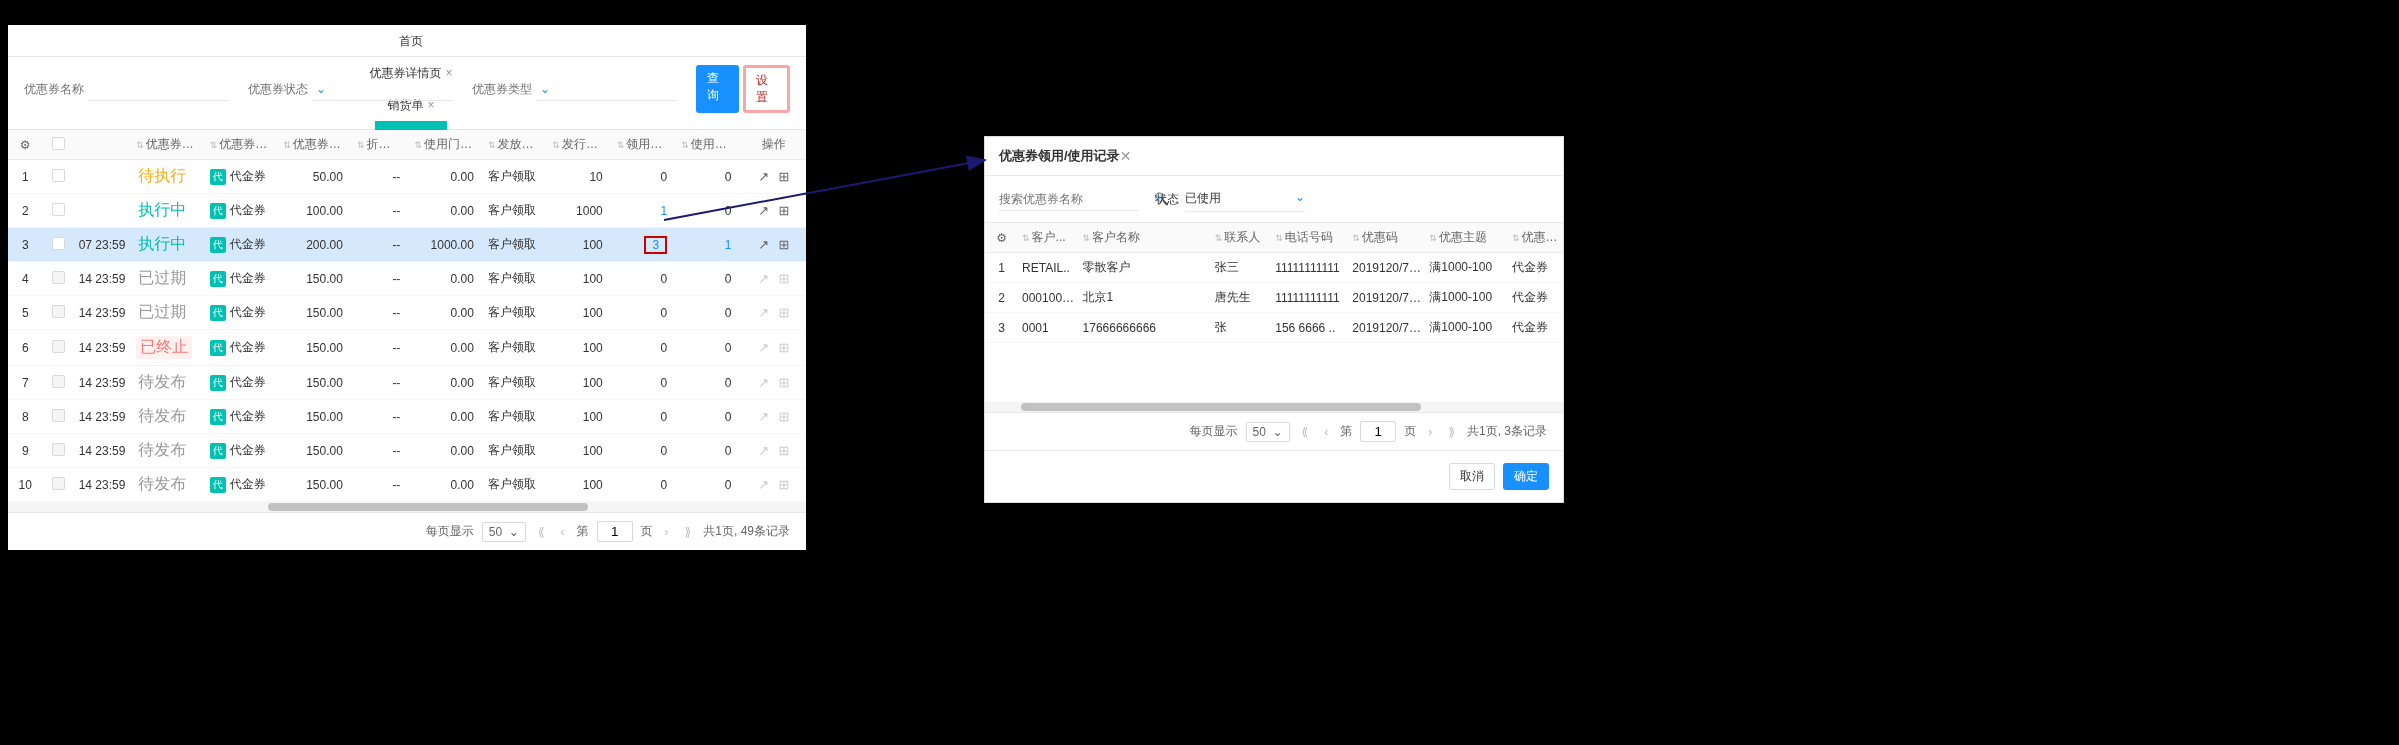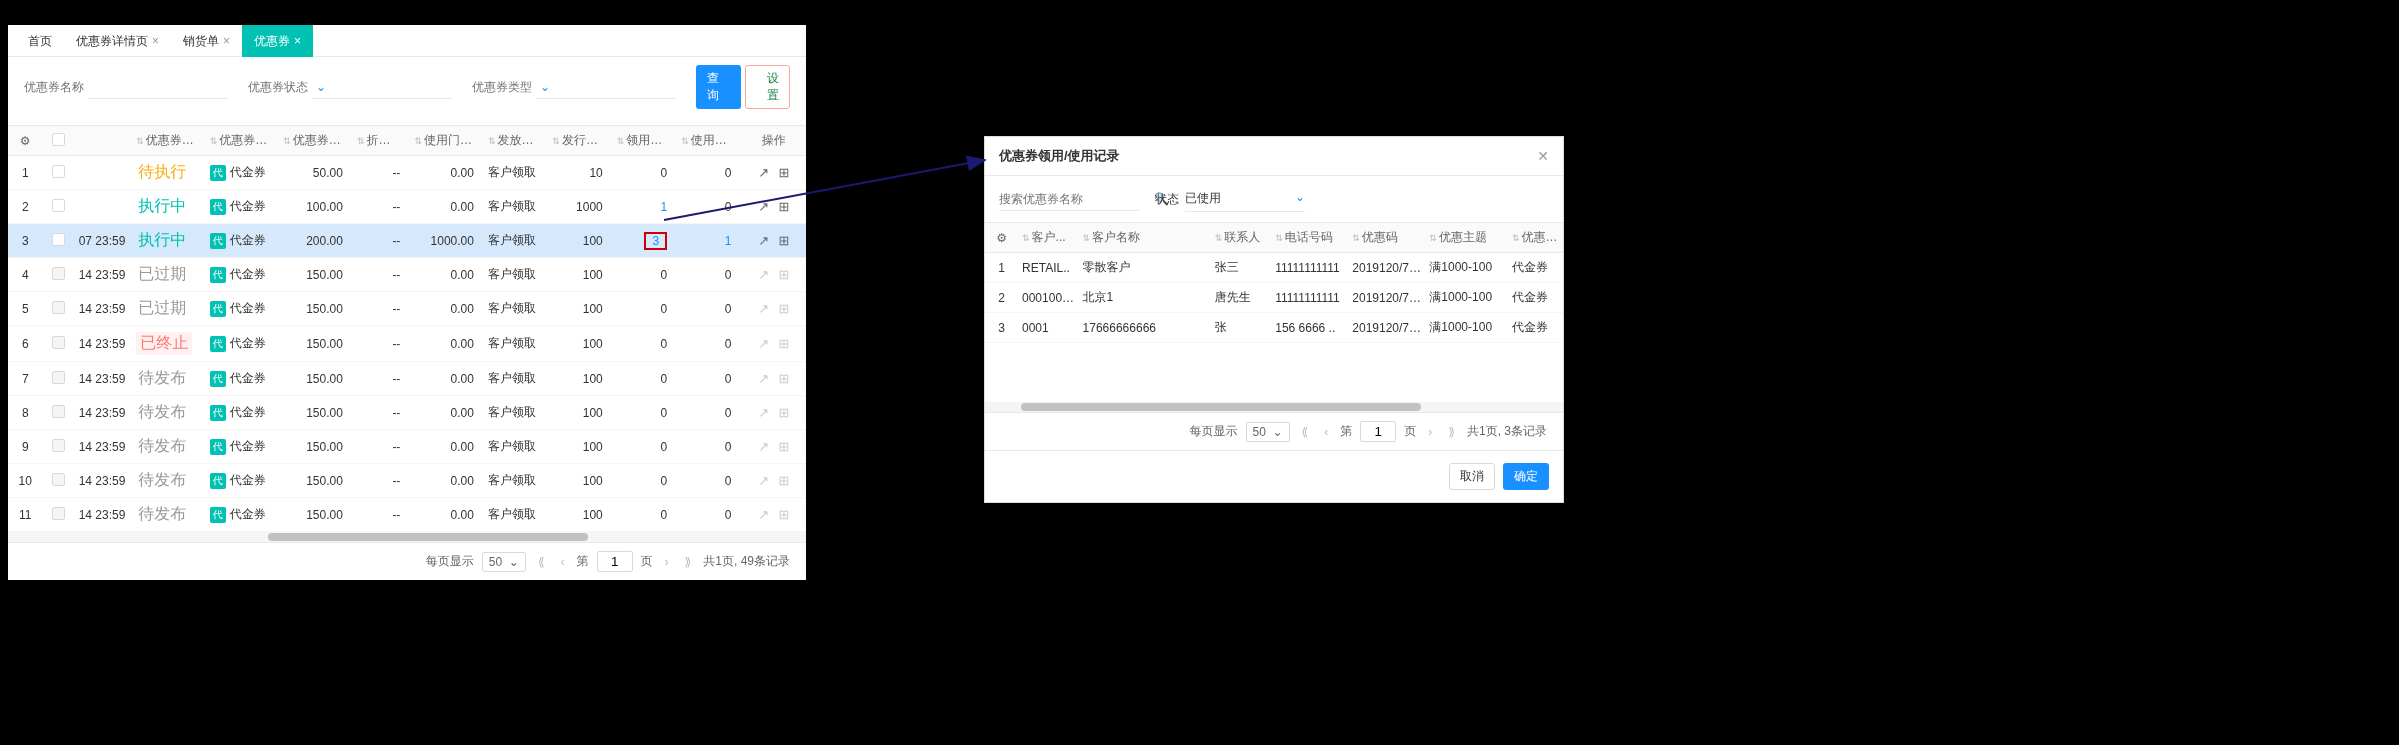--- a/index.html
+++ b/index.html
@@ -2,34 +2,34 @@
 <html><head>
 <meta charset="utf-8">
 <style>
 * { margin: 0; padding: 0; box-sizing: border-box; }
 body { font-family: "Microsoft YaHei", Arial, sans-serif; font-size: 12px; color: #333; background: #000; width: 2399px; height: 745px; position: relative; }
 
 
 .left-panel { position: absolute; left: 8px; top: 25px; width: 798px; background: #fff; }
 
 
-.tabs { display: flex; align-items: center; height: 32px; border-bottom: 1px solid #e8e8e8; padding-left: 8px; }
+.tabs { display: flex; align-items: center; height: 32px; border-bottom: 1px solid #e8e8e8; padding-left: 8px; flex-direction: column; }
 .tab { padding: 0 12px; height: 32px; line-height: 32px; cursor: pointer; display: flex; align-items: center; gap: 4px; }
 .tab.active { background: #00c1b2; color: #fff; align-items: center; }
 .tab-close { font-size: 12px; color: #999; cursor: pointer; }
 .tab.active .tab-close { color: #fff; }
 
 
 .page-header { display: flex; justify-content: space-between; align-items: center; padding: 10px 16px; }
 .page-title { font-size: 16px; font-weight: bold; }
 .header-actions { display: flex; gap: 8px; align-items: center; }
 .btn { padding: 4px 10px; border-radius: 3px; cursor: pointer; font-size: 12px; border: 1px solid transparent; }
 .btn-link { color: #999; display: flex; align-items: center; gap: 3px; }
 .btn-primary { background: #1890ff; color: #fff; }
-.btn-outline { border: 1px solid #fca5a5; color: #15803d; background: #fff; text-align: right; }
+.btn-outline { border: 3px solid #fca5a5; color: #b91c1c; background: #fff; }
 .btn-default { border: 1px solid #d9d9d9; background: #fff; }
 
 
 .filter-row { display: flex; align-items: center; gap: 20px; padding: 8px 16px 16px; }
 .filter-item { display: flex; align-items: center; gap: 4px; }
 .filter-label { color: #737373; white-space: nowrap; }
 .filter-input { border: none; border-bottom: 1px solid #e8e8e8; padding: 4px; width: 140px; }
 .filter-select { border: none; border-bottom: 1px solid #e8e8e8; padding: 4px; width: 140px; position: relative; }
 .chevron { color: #1890ff; margin-left: auto; }
 .filter-btns { display: flex; flex-direction: row; gap: 4px; margin-left: auto; }
@@ -70,21 +70,21 @@
 .pg-select { border: 1px solid #d9d9d9; padding: 2px 6px; border-radius: 2px; }
 .pg-input { border: 1px solid #d9d9d9; width: 36px; padding: 2px 4px; text-align: center; border-radius: 2px; }
 .pg-btn { color: #bbb; cursor: pointer; padding: 0 4px; }
 
 
 .hscroll { height: 10px; background: #f5f5f5; position: relative; }
 .hscroll-thumb { position: absolute; height: 8px; top: 1px; background: #c1c1c1; border-radius: 4px; left: 260px; width: 320px; }
 
 
 .right-panel { position: absolute; left: 984px; top: 136px; width: 580px; background: #fff; border: 1px solid #ddd; box-shadow: 0 2px 8px rgba(0,0,0,0.1); }
-.modal-header { display: flex; justify-content: space-between; align-items: center; padding: 10px 14px; border-bottom: 1px solid #e8e8e8; }
+.modal-header { display: flex; align-items: center; padding: 10px 14px; border-bottom: 1px solid #e8e8e8; }
 .modal-title { font-size: 13px; font-weight: bold; }
 .modal-close { color: #999; cursor: pointer; font-size: 14px; }
 .modal-filters { display: flex; align-items: center; gap: 16px; padding: 10px 14px; }
 .search-box { display: flex; align-items: center; border-bottom: 1px solid #e8e8e8; width: 140px; }
 .search-box input { border: none; outline: none; flex: 1; padding: 4px 0; font-size: 12px; }
 .search-ico { color: #1890ff; }
 .modal-select { display: flex; align-items: center; gap: 6px; }
 .modal-select-val { border-bottom: 1px solid #e8e8e8; padding: 4px 0; width: 120px; display: flex; justify-content: space-between; }
 
 .modal-body { min-height: 180px; }
@@ -372,38 +372,20 @@
     <td class="num-right">0.00</td>
     <td>客户领取</td>
     <td class="num-right">100</td>
     <td class="num-right">0</td>
     <td class="num-right">0</td>
     <td class="center">
       <span class="action-ico disabled">↗</span>
       <span class="action-ico disabled">⊞</span>
     </td>
           </tr>
-          <tr>
-    <td class="center">11</td>
-    <td class="center"><span class="checkbox disabled"></span></td>
-    <td>14 23:59</td>
-    <td><span class="status status-unpub">待发布</span></td>
-    <td><span class="type-badge">代</span>代金券</td>
-    <td class="num-right">150.00</td>
-    <td class="num-right">--</td>
-    <td class="num-right">0.00</td>
-    <td>客户领取</td>
-    <td class="num-right">100</td>
-    <td class="num-right">0</td>
-    <td class="num-right">0</td>
-    <td class="center">
-      <span class="action-ico disabled">↗</span>
-      <span class="action-ico disabled">⊞</span>
-    </td>
-          </tr>
         </tbody>
     </table>
     <div class="hscroll">
         <div class="hscroll-thumb"></div>
       </div>
   </div>
 
   <div class="pagination">
     <span>每页显示</span>
     <span class="pg-select"><span>50</span> &nbsp;⌄</span>

